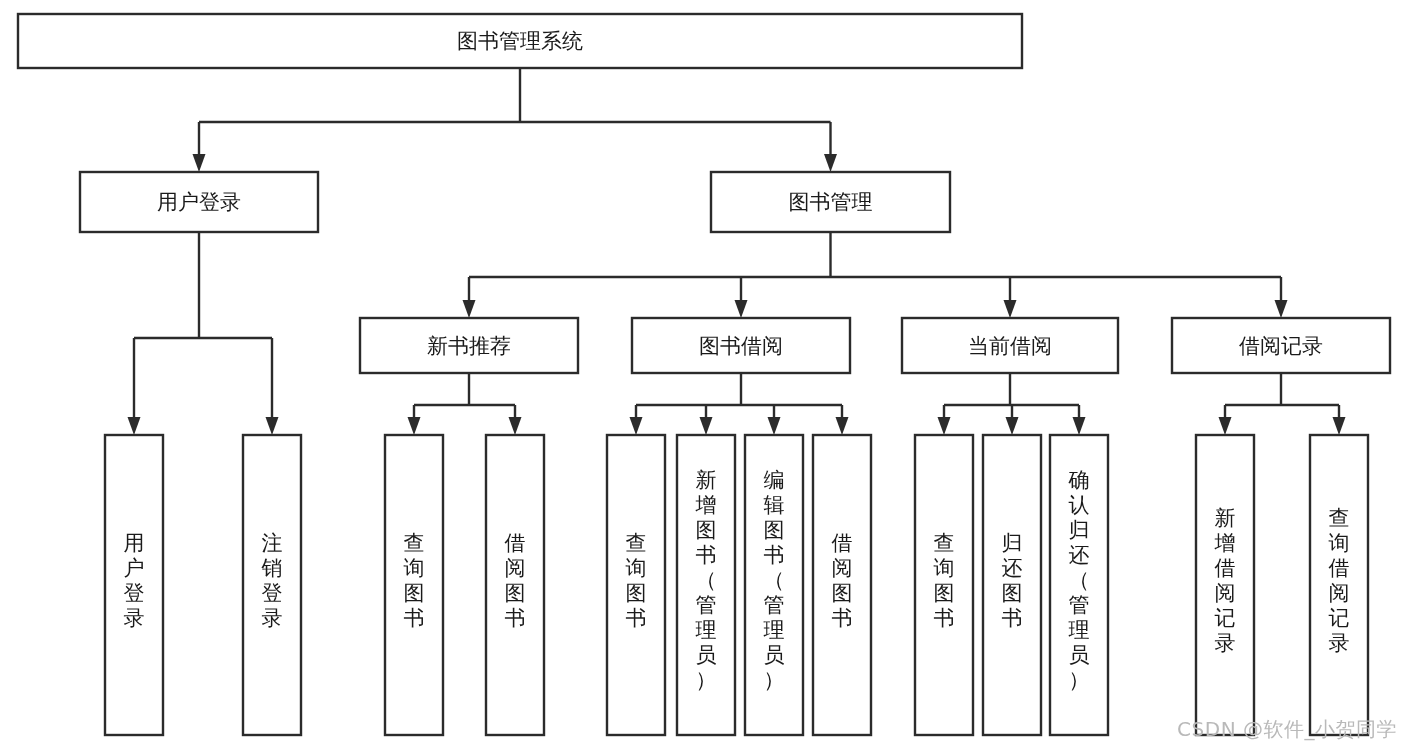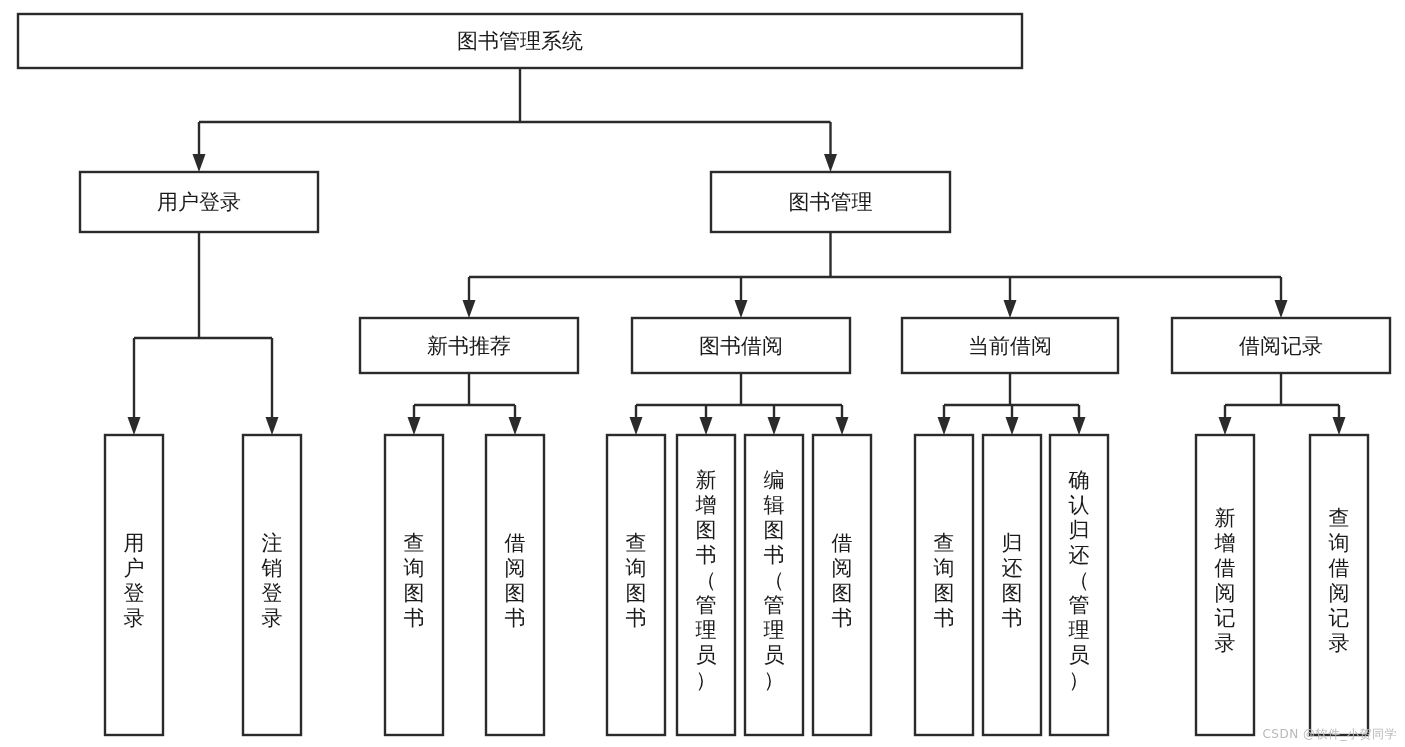--- a/index.html
+++ b/index.html
@@ -53,21 +53,21 @@
     fill: #1a1a1a;
     font-family: "DejaVu Sans", "Liberation Sans", sans-serif;
     font-size: 21px;
     text-anchor: middle;
   }
   .watermark {
     position: absolute;
     right: 8px;
     bottom: 4px;
     font-family: "DejaVu Sans", "Liberation Sans", sans-serif;
-    font-size: 12px;
+    font-size: 20px;
     color: #b9b9b9;
     letter-spacing: 0.5px;
     white-space: nowrap;
     user-select: none;
   }
 </style>
 </head>
 <body>
 
 <div id="diagram-root">

